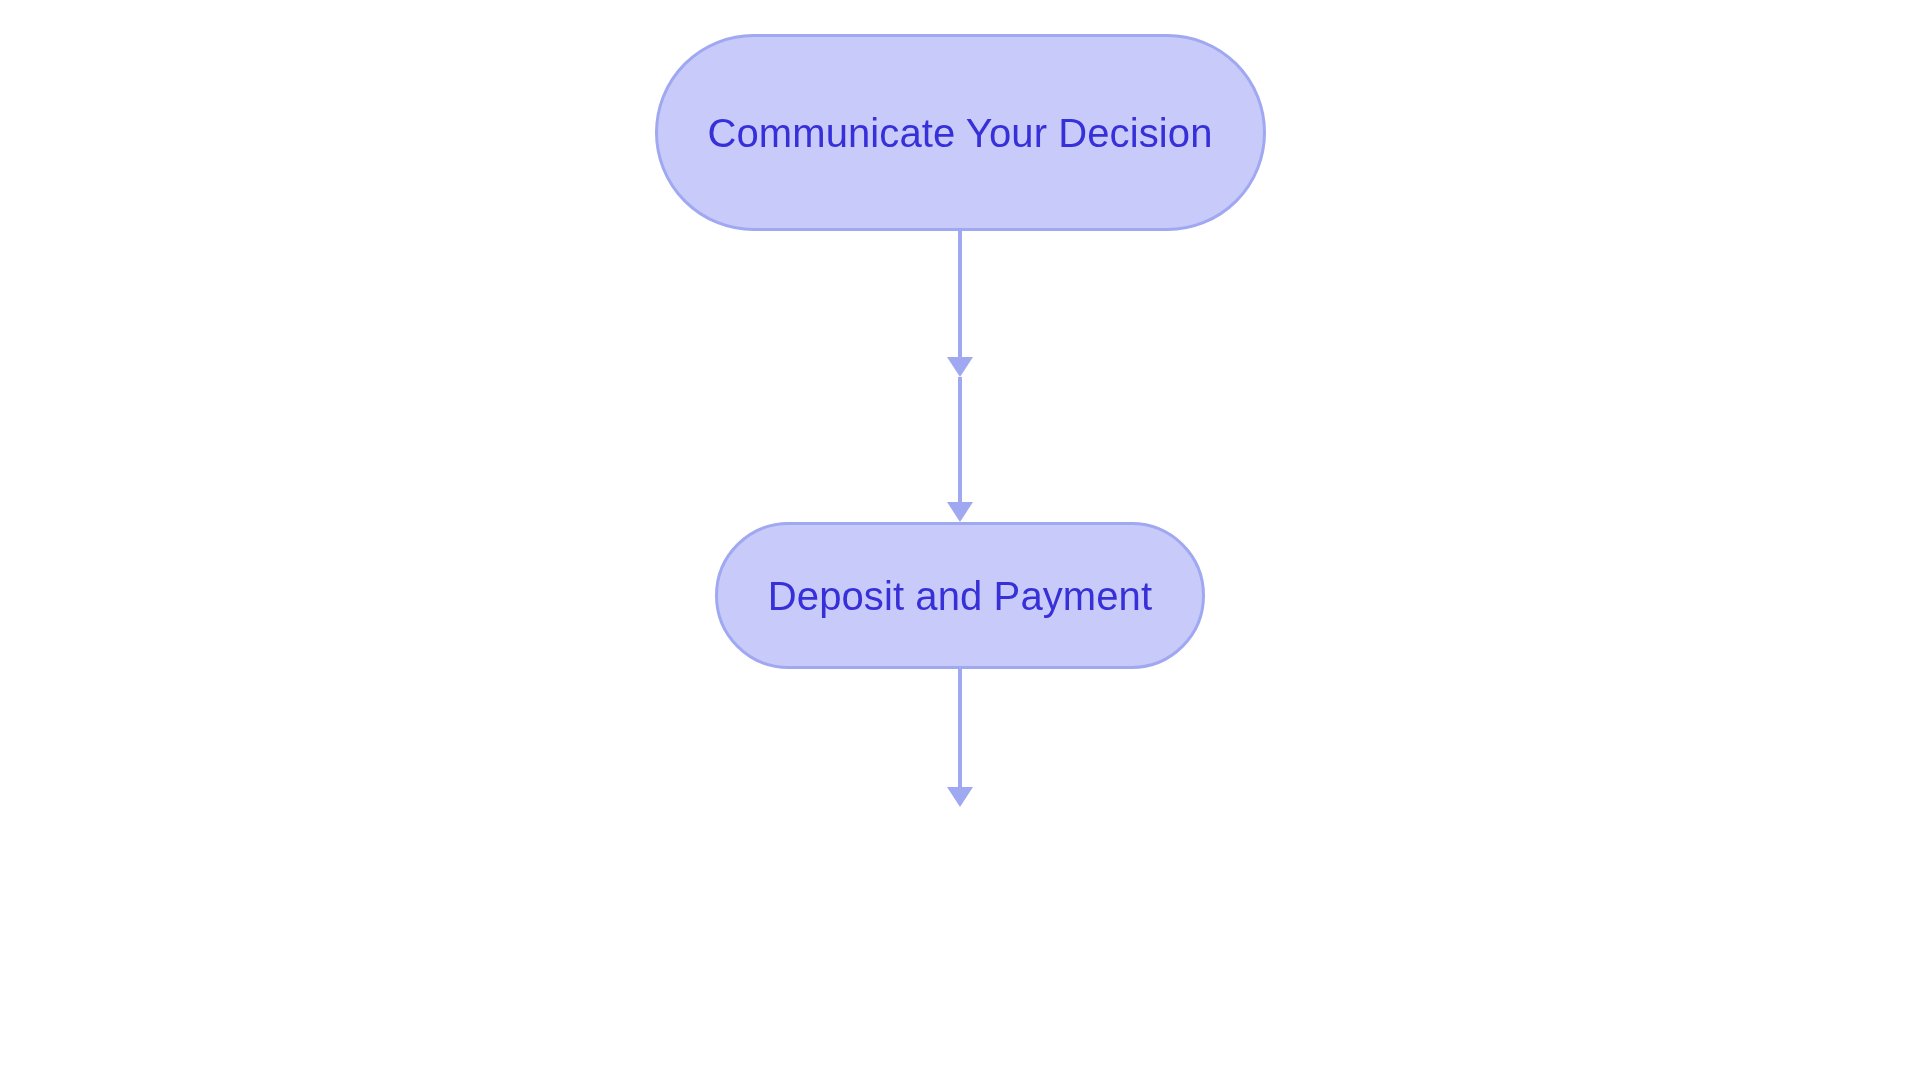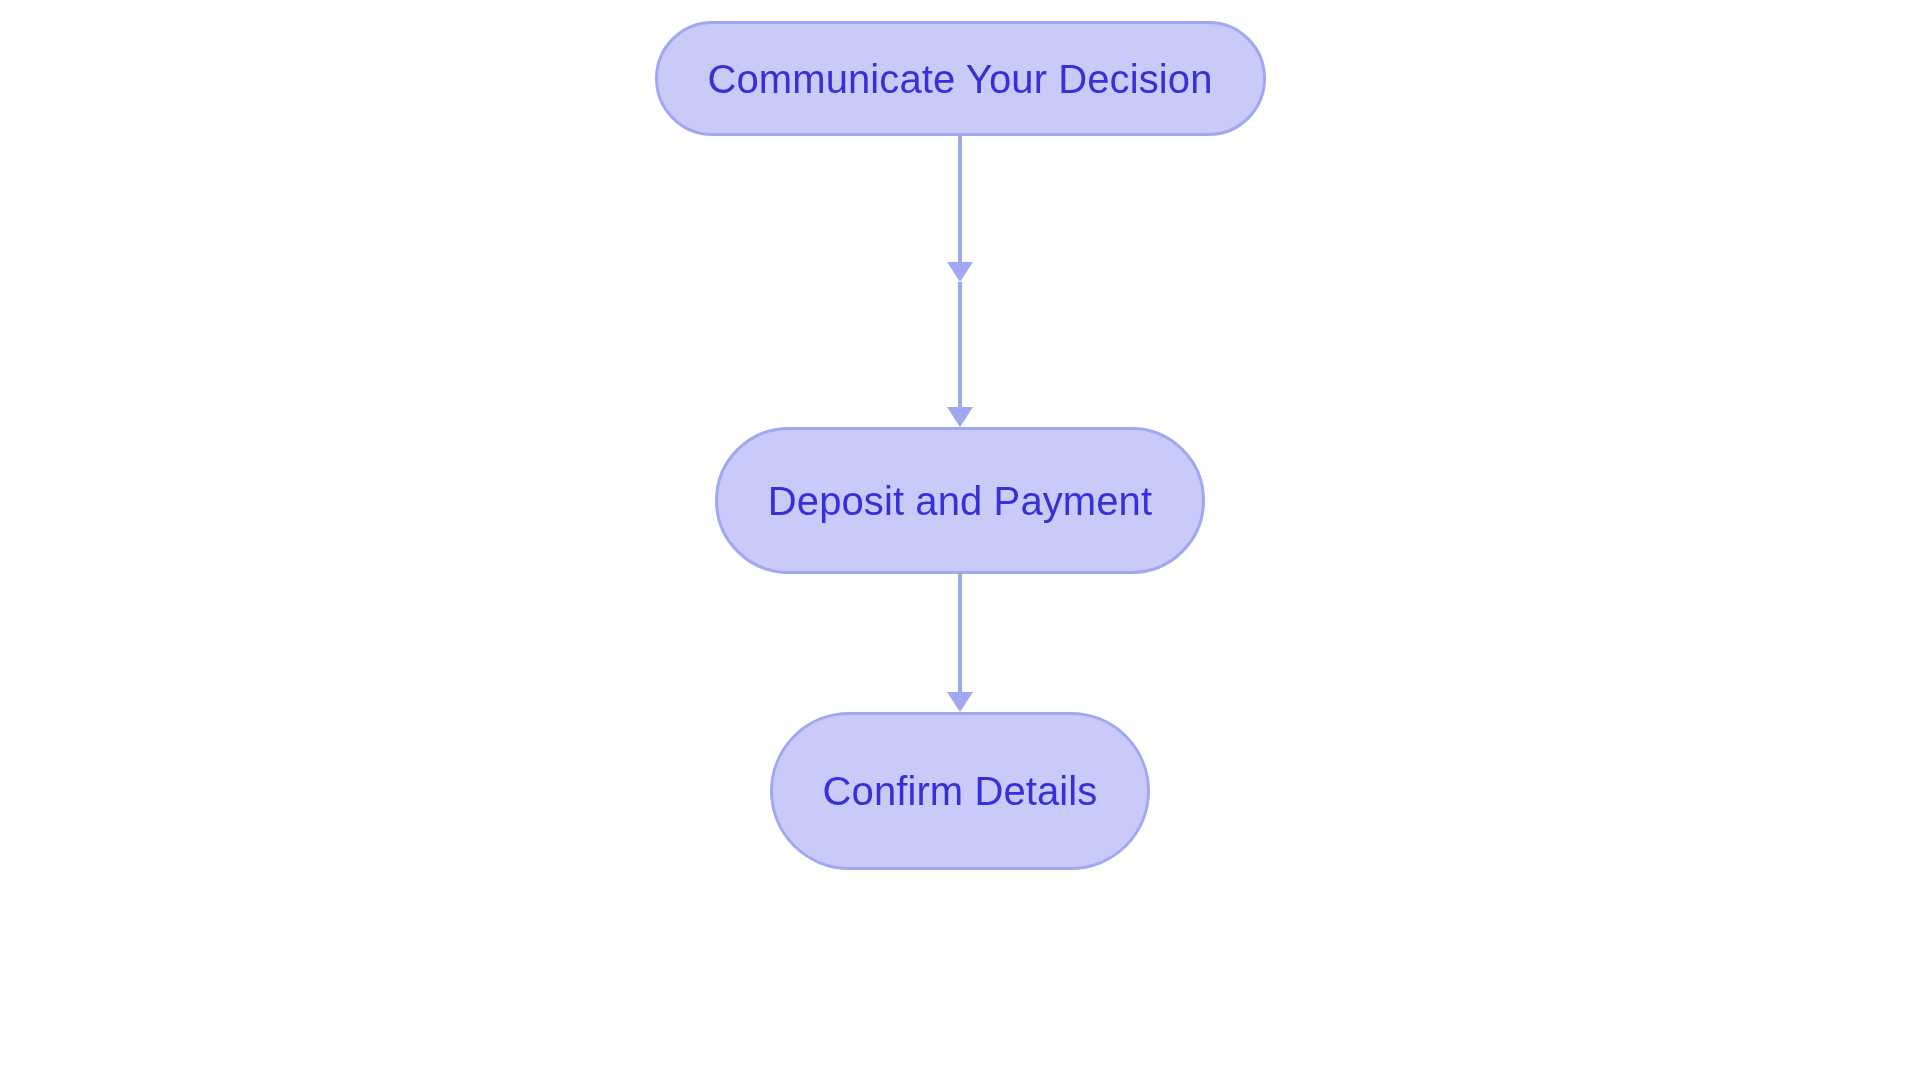--- a/index.html
+++ b/index.html
@@ -47,21 +47,21 @@
   .node-label {
     color: #3730d8;
     font-size: 40px;
     font-weight: 400;
     line-height: 1;
     letter-spacing: 0.1px;
     white-space: nowrap;
     text-align: center;
   }
 
-  .node-1 { width: 611px; height: 115px; margin-top: 21px; }
+  .node-1 { width: 611px; height: 197px; margin-top: 34px; }
   .node-2 { width: 481px; height: 150px; }
   .node-3 { width: 490px; height: 147px; justify-content: center; }
   .node-4 { width: 380px; height: 158px; }
 
   
   .connector {
     position: relative;
     flex: 0 0 auto;
     width: 30px;
     display: flex;
@@ -112,18 +112,15 @@
 
     <div class="node node-3">
       <span class="node-label">Deposit and Payment</span>
     </div>
 
     <div class="connector conn-3">
       <div class="connector-stem"></div>
       <div class="connector-head"></div>
     </div>
 
-    <div class="node node-4">
-      <span class="node-label">Confirm Details</span>
-    </div>
 
   </div>
 </div>
 
 </body></html>

